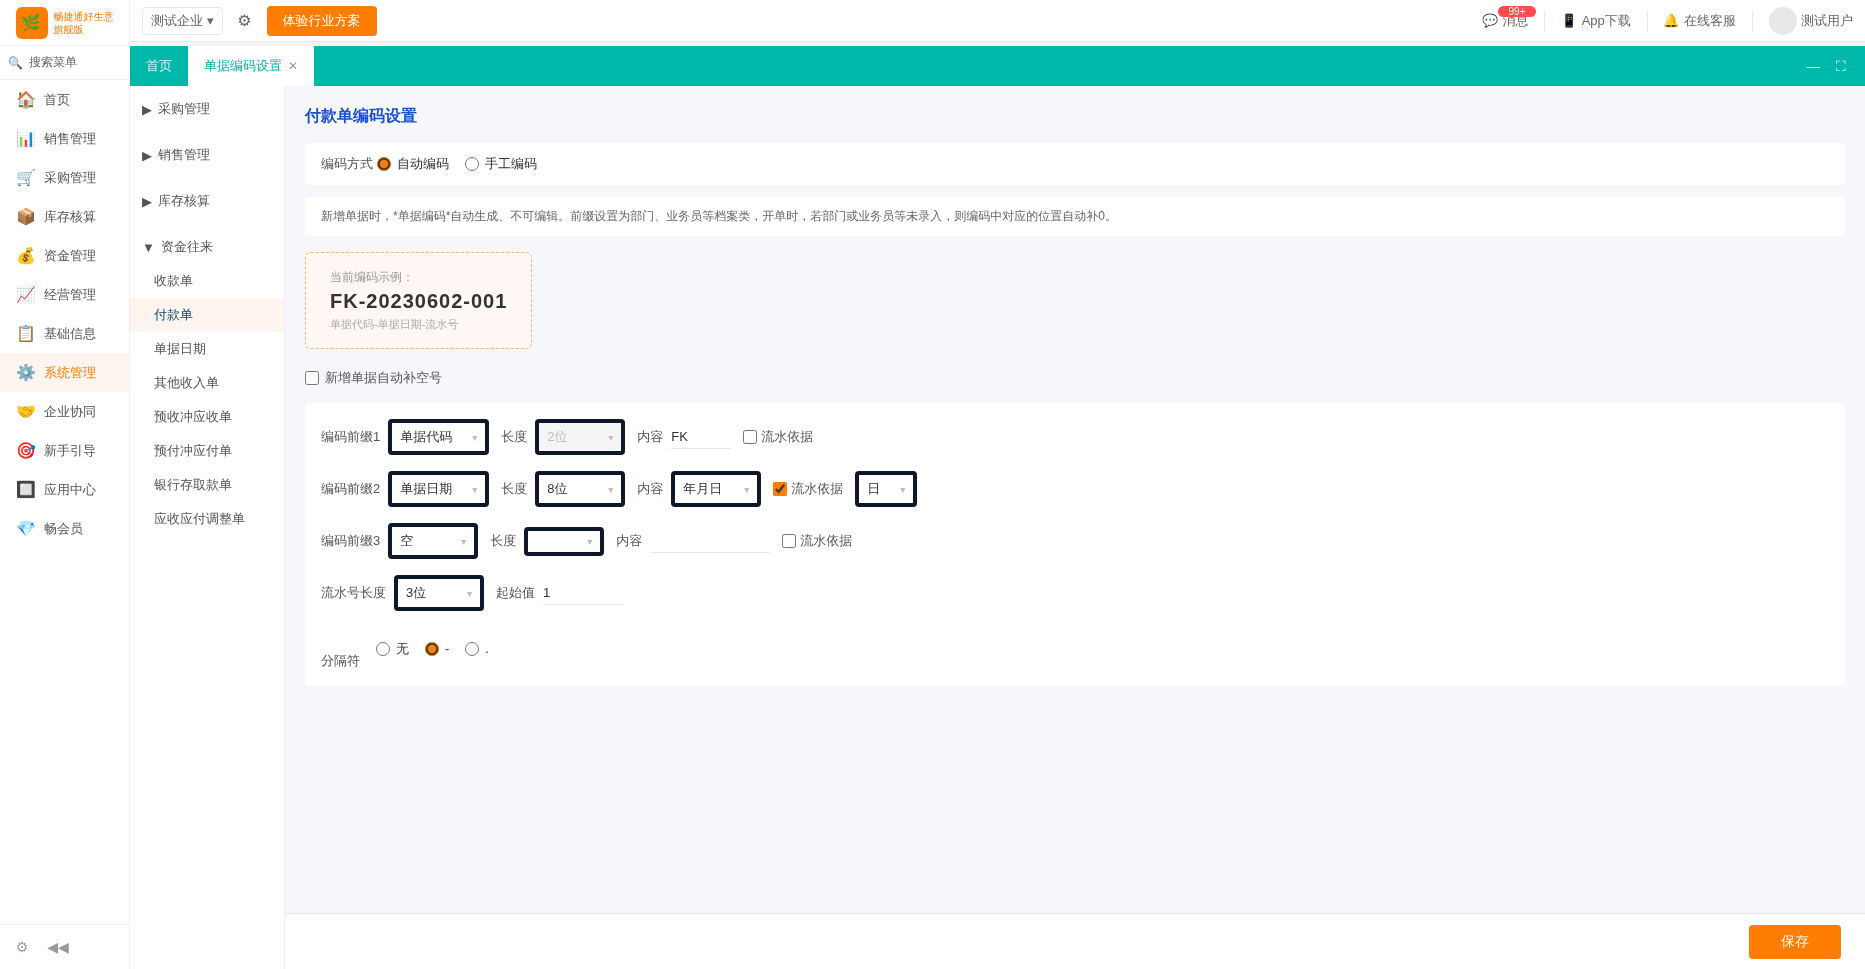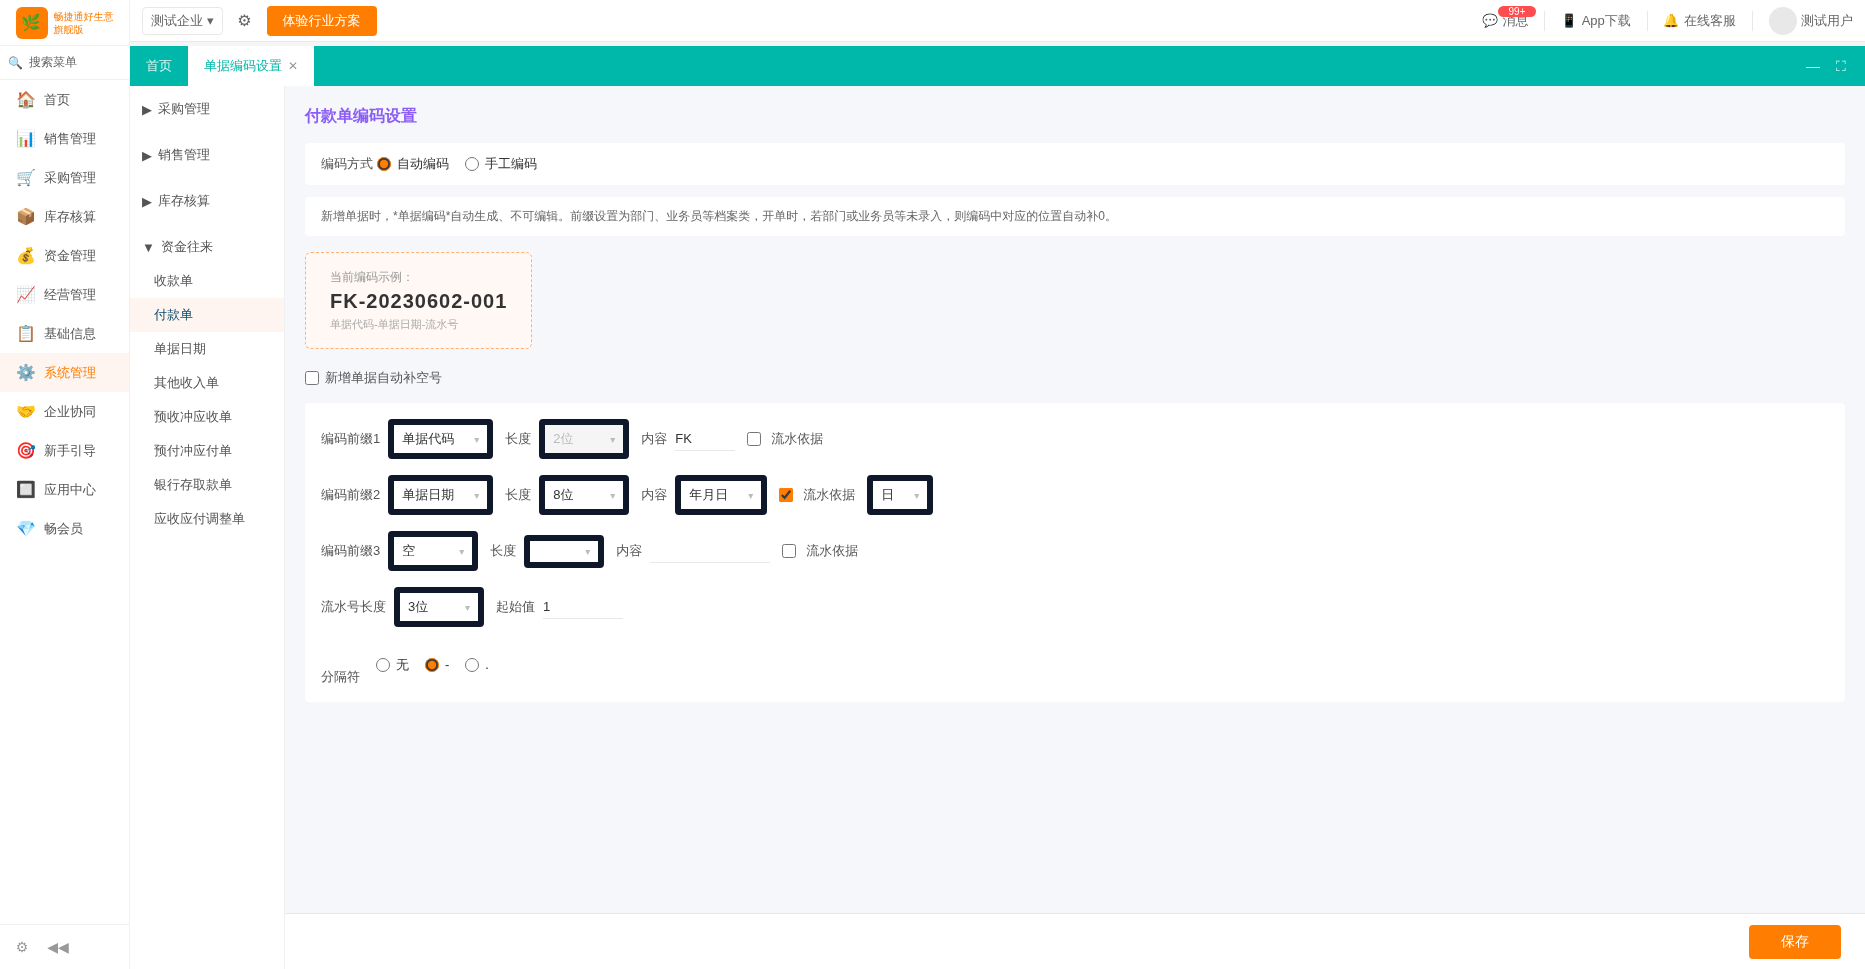--- a/index.html
+++ b/index.html
@@ -278,21 +278,21 @@
       right: 0;
       bottom: 0;
       overflow-y: auto;
       background: #f5f7fa;
       padding: 20px;
     }
 
     .page-title {
       font-size: 16px;
       font-weight: 600;
-      color: #8b5cf6;
+      color: #1d4ed8;
       margin-bottom: 16px;
     }
 
     
     .encoding-method {
       background: #fff;
       padding: 12px 16px;
       margin-bottom: 12px;
       border-radius: 4px;
       display: flex;
@@ -389,21 +389,21 @@
       gap: 8px;
     }
     .config-field-label {
       font-size: 13px;
       color: #555;
       white-space: nowrap;
     }
     .select-box {
       display: flex;
       align-items: center;
-      border: 6px solid #0f172a;
+      border: 4px solid #0f172a;
       border-radius: 4px;
       padding: 5px 8px;
       font-size: 13px;
       color: #333;
       background: #fff;
       cursor: pointer;
       gap: 20px;
       min-width: 90px;
     }
     .select-box .arrow-down {
@@ -426,21 +426,21 @@
       padding: 4px 0;
       font-size: 13px;
       color: #333;
       width: 60px;
       outline: none;
       background: transparent;
     }
     .checkbox-item {
       display: flex;
       align-items: center;
-      gap: 10px;
+      gap: 4px;
       font-size: 13px;
       color: #555;
       justify-content: space-between;
     }
     .checkbox-input {
       width: 14px;
       height: 14px;
       accent-color: #ff7d00;
     }
     .serial-row {

